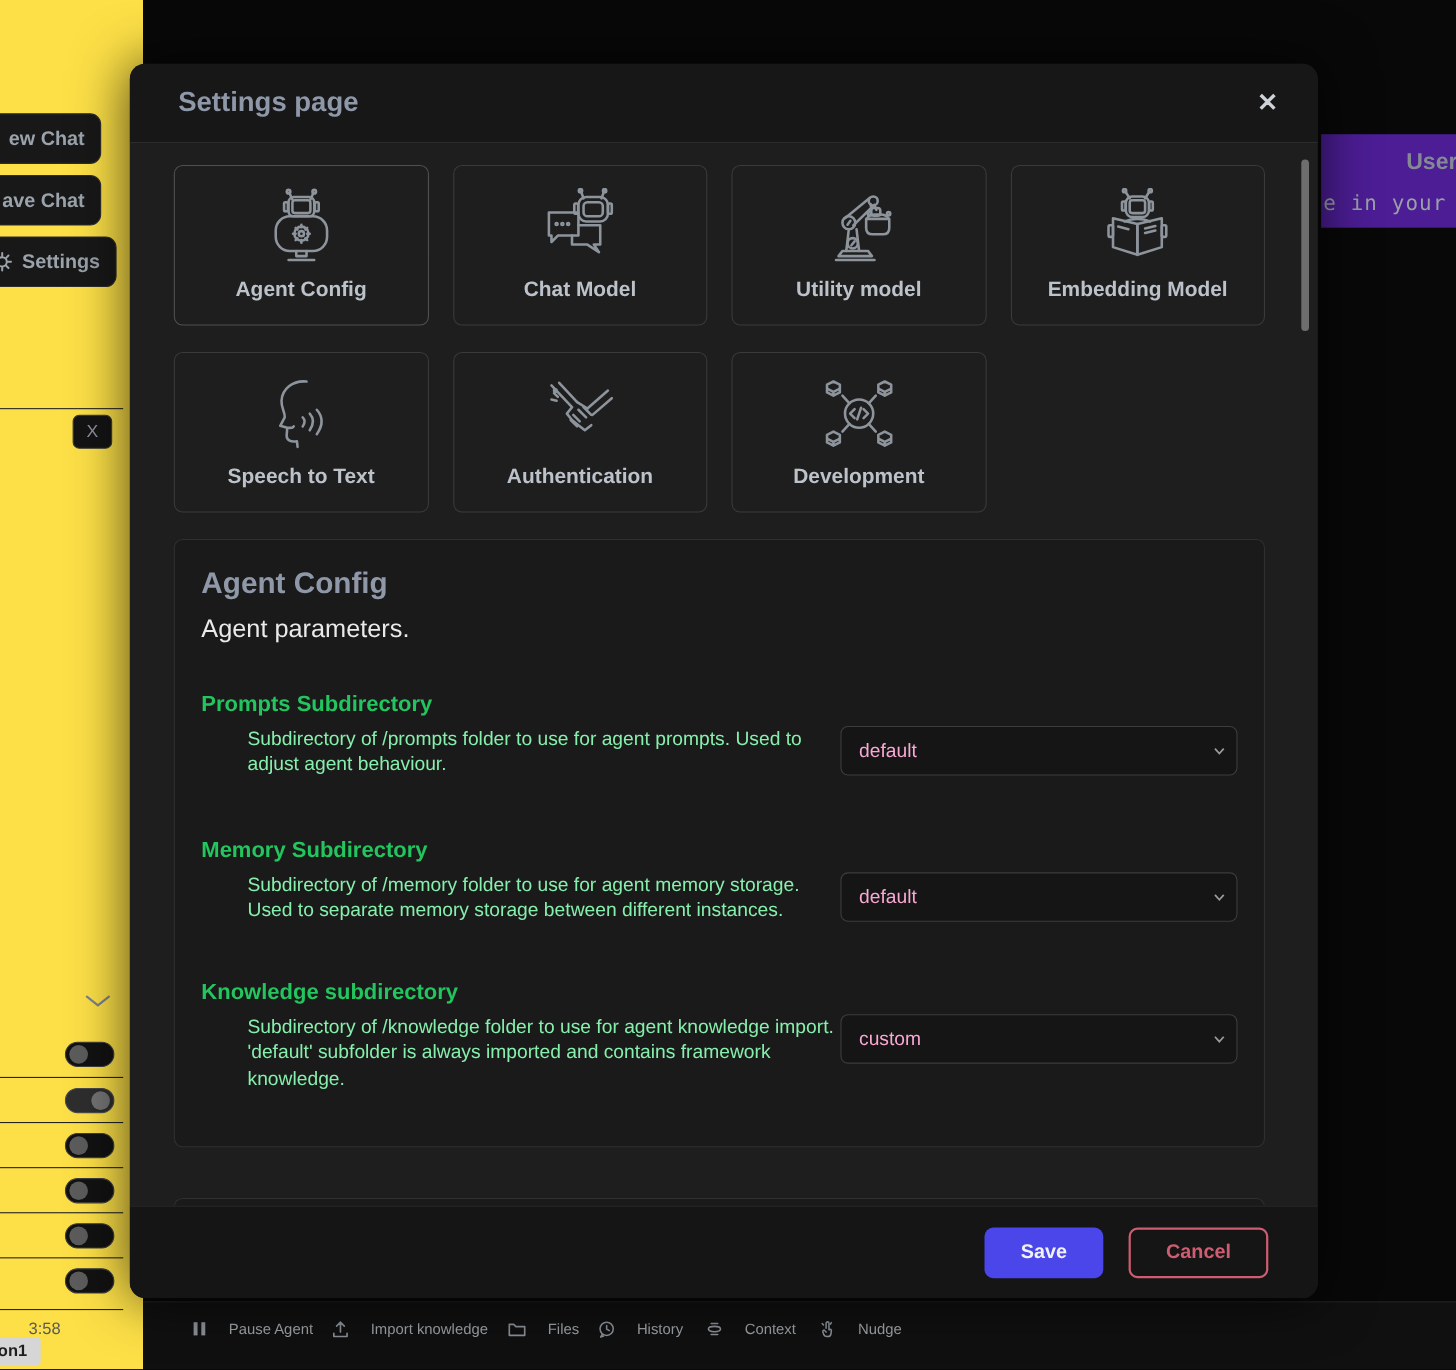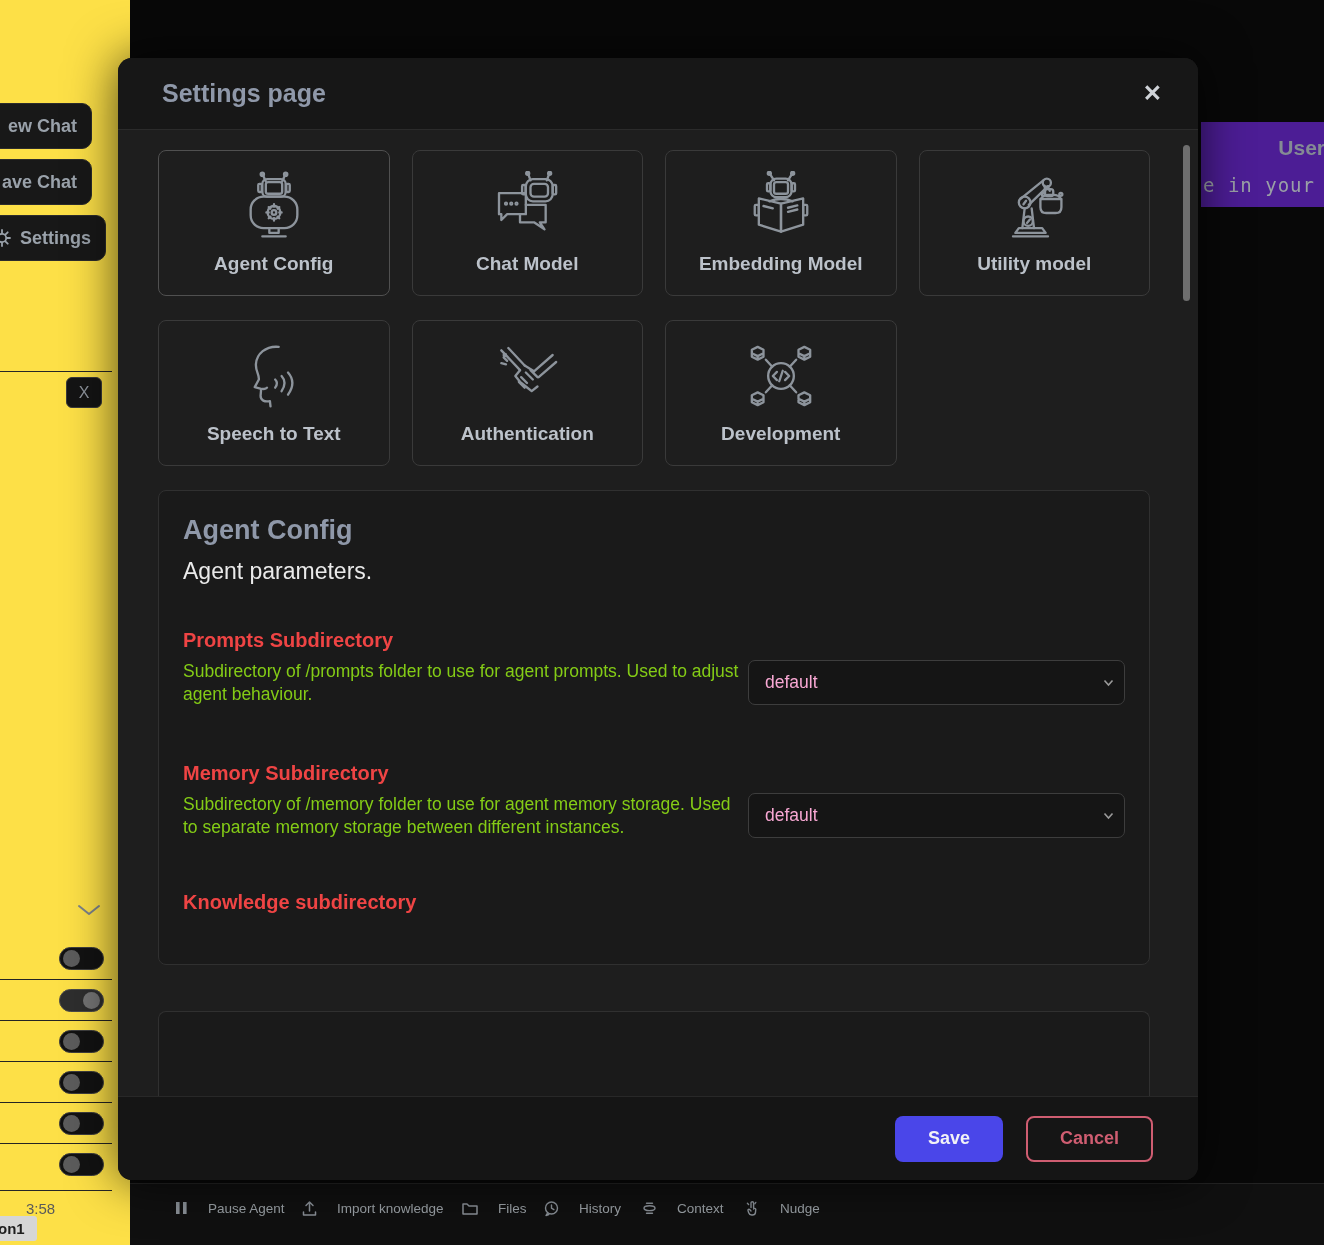--- a/index.html
+++ b/index.html
@@ -51,23 +51,23 @@
   .nav-card { height:146px; background:#1e1e1e; border:1px solid #3a3a3a; border-radius:8px; cursor:pointer;
               display:flex; flex-direction:column; align-items:center; justify-content:center; gap:12px; }
   .nav-card.active { border-color:#505050; }
   .nav-card svg { stroke:#8d949c; fill:none; stroke-width:2; stroke-linecap:round; stroke-linejoin:round; }
   .nav-card .card-label { color:#bcc2ca; font-size:19px; font-weight:bold; }
 
   .section { margin-top:24px; background:#1a1a1a; border:1px solid #303030; border-radius:8px; padding:24px; }
   .section-title { color:#8f98a9; font-size:27px; font-weight:bold; }
   .section-subtitle { color:#eaeaea; font-size:23px; margin-top:12px; }
   .field { margin-top:44px; }
-  .field-label { color:#ef4444; font-size:20px; font-weight:bold; }
+  .field-label { color:#22c55e; font-size:20px; font-weight:bold; }
   .field-row { display:flex; margin-top:8px; }
-  .field-desc { width:565px; color:#84cc16; font-size:17.5px; line-height:1.32; }
+  .field-desc { width:565px; color:#86efac; font-size:17.5px; line-height:1.32;margin-left:42px; }
   .select { margin-left:auto; width:377px; height:45px; background:#151515; border:1px solid #3d3d3d; border-radius:7px;
             display:flex; align-items:center; padding:0 14px 0 16px; color:#f9a8d4; font-size:17.5px; cursor:pointer; position:relative; }
   .select svg { position:absolute; right:10px; top:18px; stroke:#9a9a9a; fill:none; stroke-width:1.6; }
 
   .section-stub { margin-top:46px; height:140px; background:#1a1a1a; border:1px solid #303030; border-radius:8px 8px 0 0;
                   border-bottom:none; padding:18px 24px; }
 
   .modal-footer { position:absolute; left:0; right:0; bottom:0; height:84px; background:#151515; border-top:1px solid #282828;
                   display:flex; align-items:center; justify-content:flex-end; gap:23px; padding-right:45px; }
   .btn-save { width:108px; height:46px; background:#4a46e9; border:none; border-radius:8px; color:#f2f2f6;
@@ -235,20 +235,40 @@
             <rect x="35" y="11" width="15" height="11" rx="3"></rect>
             <rect x="27.8" y="12" width="3" height="8" rx="1"></rect>
             <rect x="54" y="12" width="3" height="8" rx="1"></rect>
             <path d="M8 19 h23 v18 h-16 l-5 5 v-5 h-2 z"></path>
             <circle cx="14" cy="28" r="0.8"></circle>
               <circle cx="18.5" cy="28" r="0.8"></circle>
               <circle cx="23" cy="28" r="0.8"></circle>
             <path d="M31 29 h17 v15 h-5 l4 6 -9 -6 h-12 v-7"></path>
           </svg>
           <div class="card-label">Chat Model</div>
+        </div>
+
+        <div class="nav-card">
+          <svg class="line" width="78" height="70" viewBox="0 0 64 60">
+            <path d="M14 56 h30 M16 53 h26 l-3 -4 h-20 z"></path>
+            <path d="M22 49 L24 32 M32 49 L30 32"></path>
+            <circle cx="27" cy="43" r="4"></circle>
+              <path d="M26 44.5 l2.5 -3"></path>
+            <circle cx="24" cy="27" r="5"></circle>
+              <path d="M23 28.5 l2.2 -3"></path>
+            <path d="M21 23.5 L40 8 M27.5 29 L44 13"></path>
+            <circle cx="43" cy="10" r="3.5"></circle>
+            <path d="M44 13.5 L45.5 17 M41 12.5 L41.5 16"></path>
+            <rect x="41.5" y="15.5" width="7" height="6" rx="2"></rect>
+            <path d="M38 24 q1.5 -3.5 6.5 -3.5 h4 q5 0 6.5 3.5"></path>
+            <path d="M37.5 24 h18 v7 q0 5 -5 5 h-8 q-5 0 -5 -5 z"></path>
+            <circle cx="40" cy="20" r="1.3"></circle>
+              <circle cx="55" cy="20" r="1.3"></circle>
+          </svg>
+          <div class="card-label">Utility model</div>
         </div>
 
         <div class="nav-card">
           <svg class="line" width="78" height="70" viewBox="0 0 64 60">
             <path d="M26 8 L22.5 2.5"></path>
               <circle cx="22" cy="2" r="1.3"></circle>
             <path d="M38 8 L41.5 2.5"></path>
               <circle cx="42" cy="2" r="1.3"></circle>
             <rect x="23" y="6.5" width="18" height="16" rx="5"></rect>
             <rect x="26" y="9.5" width="12" height="10" rx="2"></rect>
@@ -259,40 +279,20 @@
             <path d="M32 28 V52"></path>
             <path d="M17 30 l8 2 M38 31.5 l8 -2 M38 35 l8 -2"></path>
             <rect x="9.5" y="29" width="3.5" height="9" rx="1"></rect>
             <rect x="51" y="29" width="3.5" height="9" rx="1"></rect>
           </svg>
           <div class="card-label">Embedding Model</div>
         </div>
 
         <div class="nav-card">
           <svg class="line" width="78" height="70" viewBox="0 0 64 60">
-            <path d="M14 56 h30 M16 53 h26 l-3 -4 h-20 z"></path>
-            <path d="M22 49 L24 32 M32 49 L30 32"></path>
-            <circle cx="27" cy="43" r="4"></circle>
-              <path d="M26 44.5 l2.5 -3"></path>
-            <circle cx="24" cy="27" r="5"></circle>
-              <path d="M23 28.5 l2.2 -3"></path>
-            <path d="M21 23.5 L40 8 M27.5 29 L44 13"></path>
-            <circle cx="43" cy="10" r="3.5"></circle>
-            <path d="M44 13.5 L45.5 17 M41 12.5 L41.5 16"></path>
-            <rect x="41.5" y="15.5" width="7" height="6" rx="2"></rect>
-            <path d="M38 24 q1.5 -3.5 6.5 -3.5 h4 q5 0 6.5 3.5"></path>
-            <path d="M37.5 24 h18 v7 q0 5 -5 5 h-8 q-5 0 -5 -5 z"></path>
-            <circle cx="40" cy="20" r="1.3"></circle>
-              <circle cx="55" cy="20" r="1.3"></circle>
-          </svg>
-          <div class="card-label">Utility model</div>
-        </div>
-
-        <div class="nav-card">
-          <svg class="line" width="78" height="70" viewBox="0 0 64 60">
             <path d="M36 5 C25 4 17 11 16.5 20 C16.2 26 19.5 29 19 33 L15.5 39.5 L21 41 L20.5 47 C20.5 51 24 52.5 28.5 51.5 L29 56"></path>
             <path d="M22 41 q3 0.5 4 -1"></path>
             <path d="M33 33 q3 3 0 7 M38.5 30 q5 5.5 0 13 M44 27 q7.5 8.5 0 19"></path>
           </svg>
           <div class="card-label">Speech to Text</div>
         </div>
 
 
         <div class="nav-card">
           <svg class="line" width="78" height="70" viewBox="0 0 64 60">
@@ -346,20 +346,29 @@
               <span>default</span>
               <svg width="11" height="8" viewBox="0 0 11 8">
                   <path d="M1.5 1.5 L5.5 6 L9.5 1.5"></path>
                 </svg>
             </div>
           </div>
         </div>
 
         <div class="field" style="margin-top:52px; margin-bottom:26px;">
           <div class="field-label">Knowledge subdirectory</div>
+          <div class="field-row">
+            <div class="field-desc">Subdirectory of /knowledge folder to use for agent knowledge import. 'default' subfolder is always imported and contains framework knowledge.</div>
+            <div class="select">
+              <span>custom</span>
+              <svg width="11" height="8" viewBox="0 0 11 8">
+                  <path d="M1.5 1.5 L5.5 6 L9.5 1.5"></path>
+                </svg>
+            </div>
+          </div>
         </div>
       </div>
 
       <div class="section-stub">
         
       </div>
     </div>
 
     <div class="scroll-thumb"></div>
 

